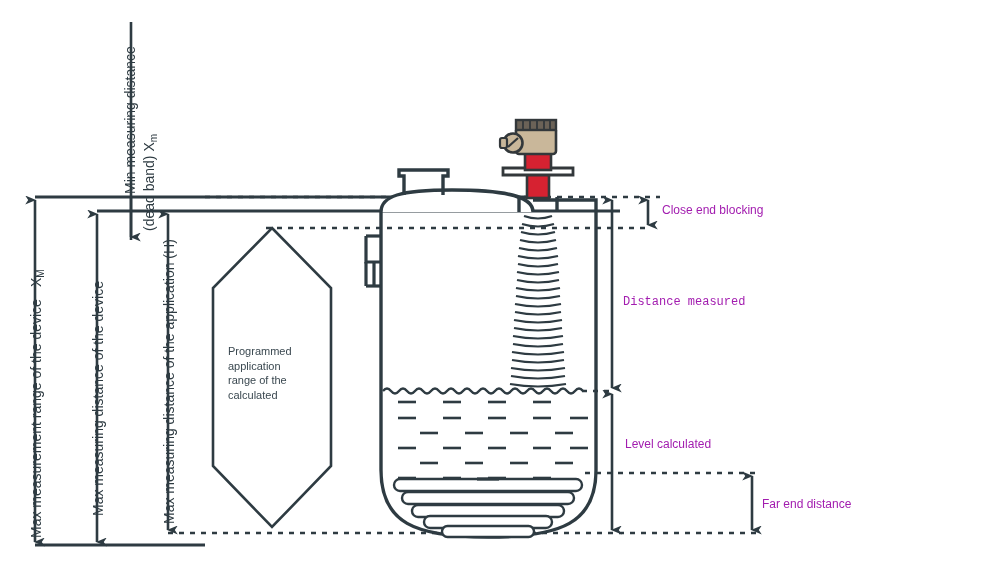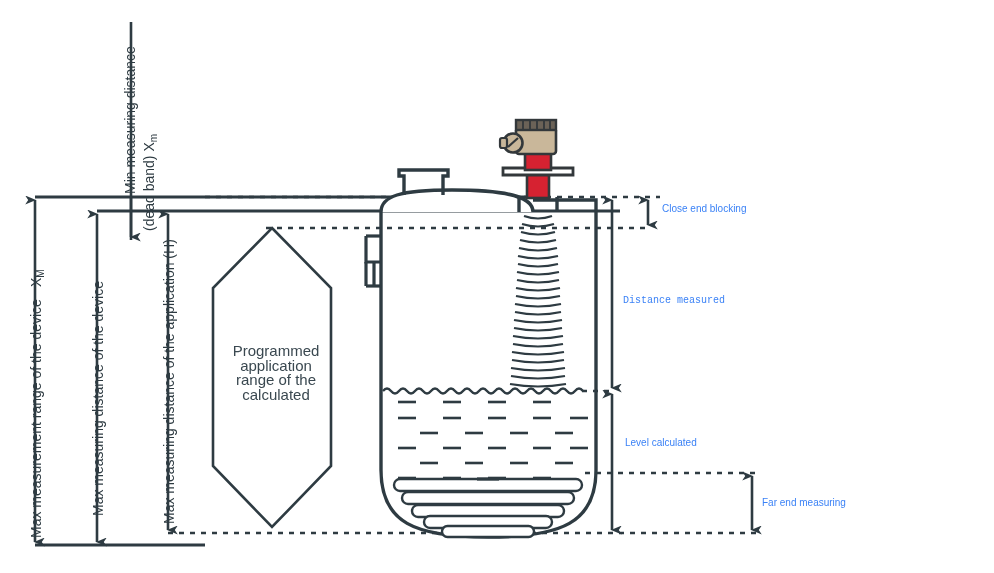--- a/index.html
+++ b/index.html
@@ -27,44 +27,43 @@
     letter-spacing: 0.1px;
     white-space: pre;
   }
   #diagram-svg {
     position: absolute;
     left: 0;
     top: 0;
   }
   .lbl {
     position: absolute;
-    font-size: 10px;
-    color: #3b82f6;
+    font-size: 12px;
+    color: #a21caf;
     white-space: pre;
     line-height: 1.0;
   }
   .vlabel {
     position: absolute;
     font-size: 14px;
     color: #2e3b42;
     white-space: nowrap;
     transform-origin: 0 0;
     transform: rotate(-90deg);
   }
   .vlabel sub, .lbl sub {
     font-size: 0.72em;
     vertical-align: -0.25em;
   }
   #hex-text {
     position: absolute;
     left: 228px;
     top: 344px;
     width: 96px;
-    text-align: center;
-    font-size: 15px;
+    font-size: 11px;
     line-height: 14.5px;
     color: #3a4850;
   }
 </style>
 </head>
 <body>
 
 <div id="page">
 
 
@@ -271,15 +270,15 @@
     <div>range of the</div>
     <div>calculated</div>
   </div>
 
   <div class="lbl" style="left:662px; top:204px;">Close end blocking</div>
 
   <div class="lbl" style="left:623px; top:296px;font-family:Liberation Mono, monospace;">Distance measured</div>
 
   <div class="lbl" style="left:625px; top:430px;margin-top:8px;">Level calculated</div>
 
-  <div class="lbl" style="left:762px; top:498px;">Far end measuring</div>
+  <div class="lbl" style="left:762px; top:498px;">Far end distance</div>
 
 </div>
 
 </body></html>

